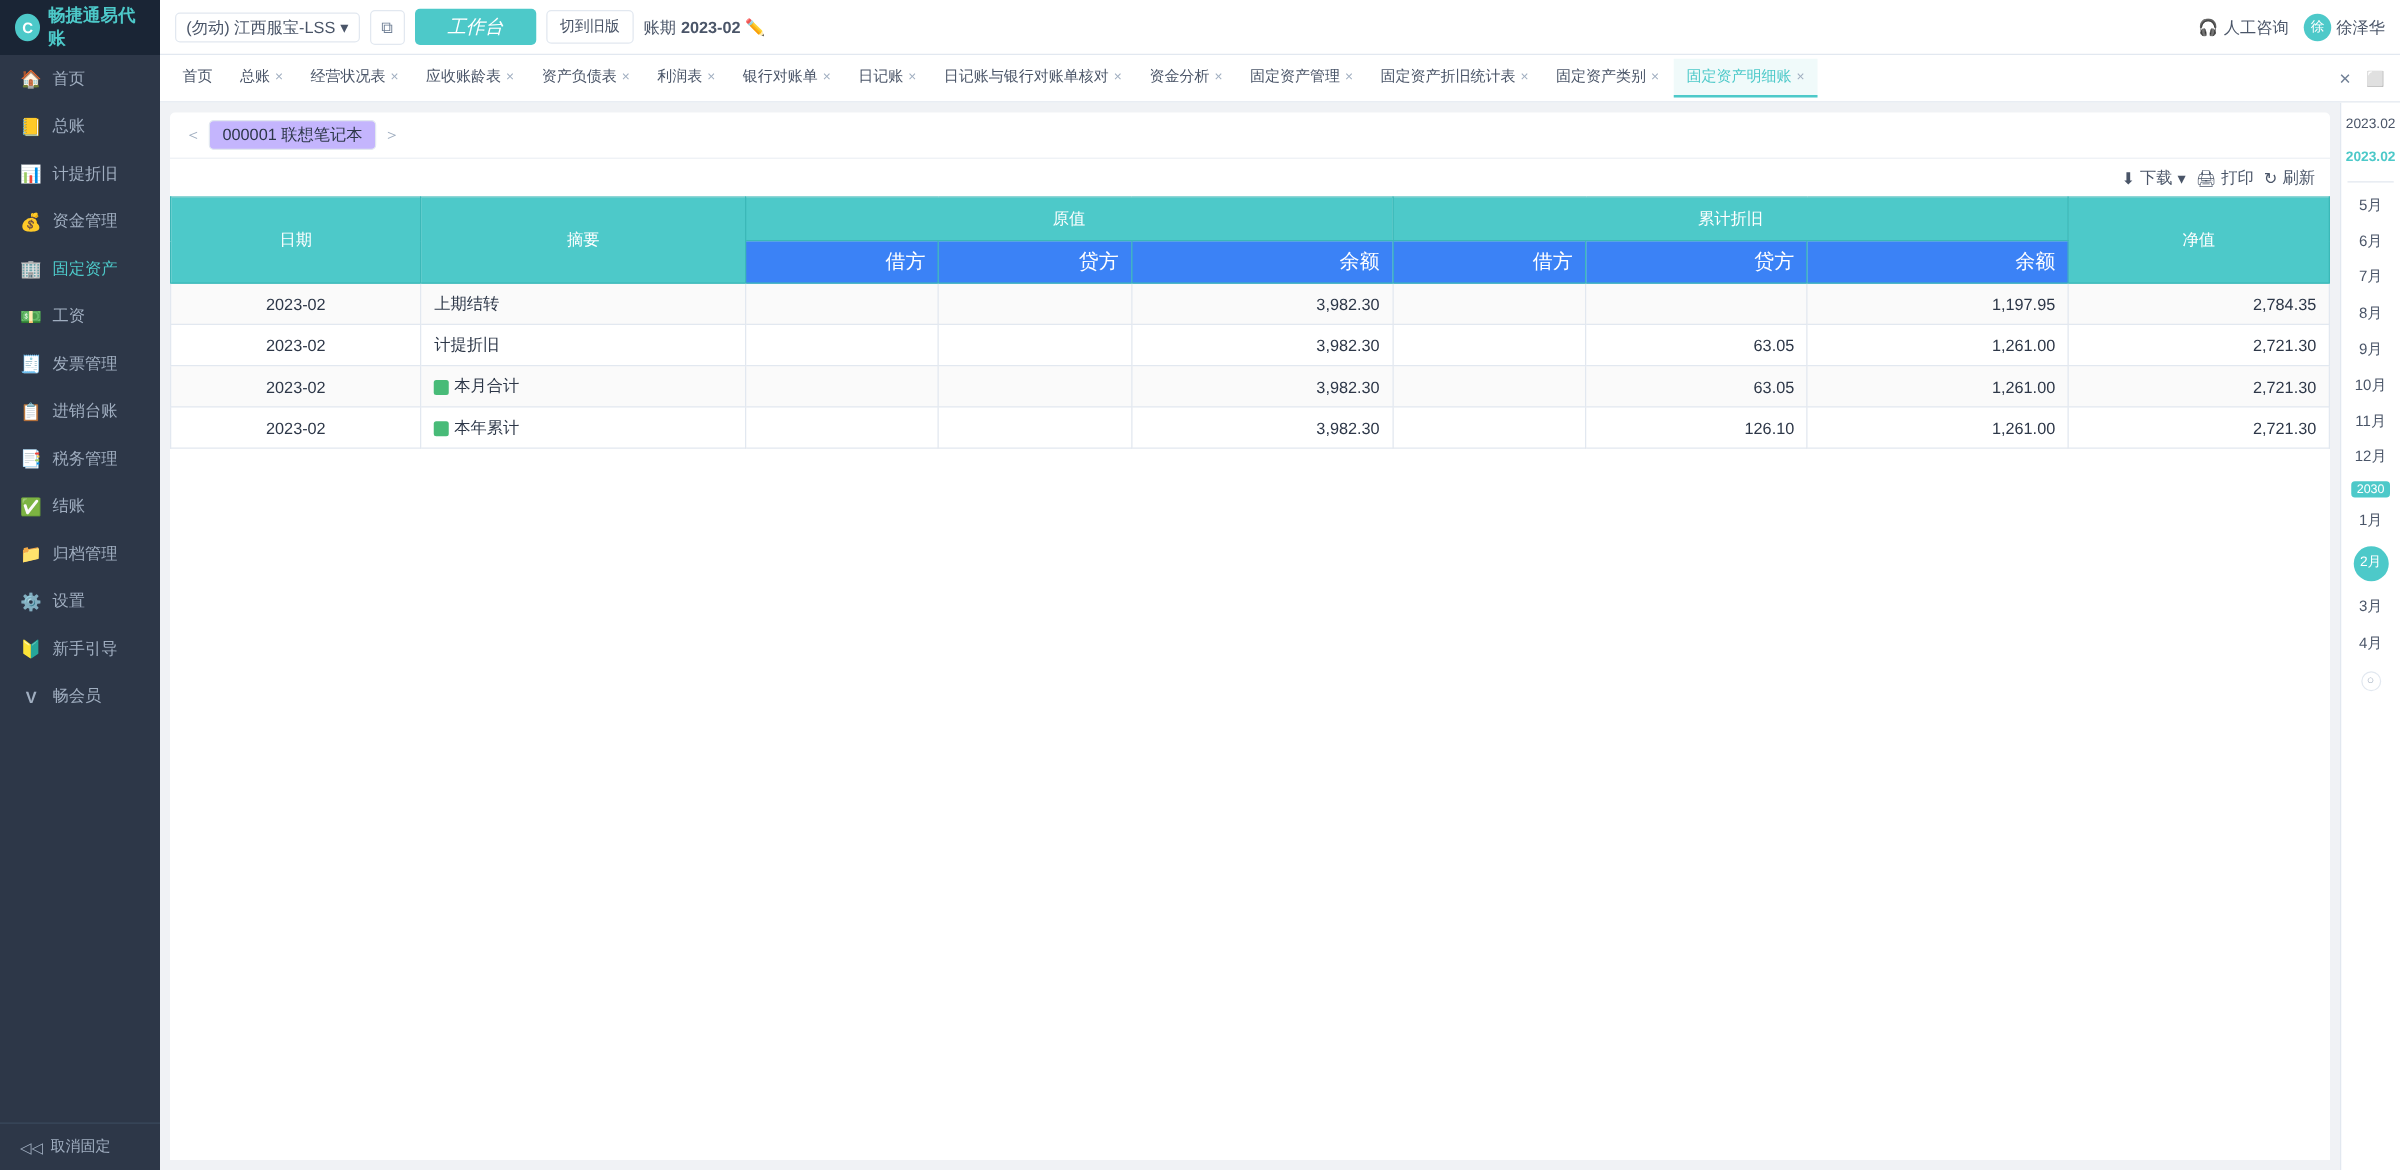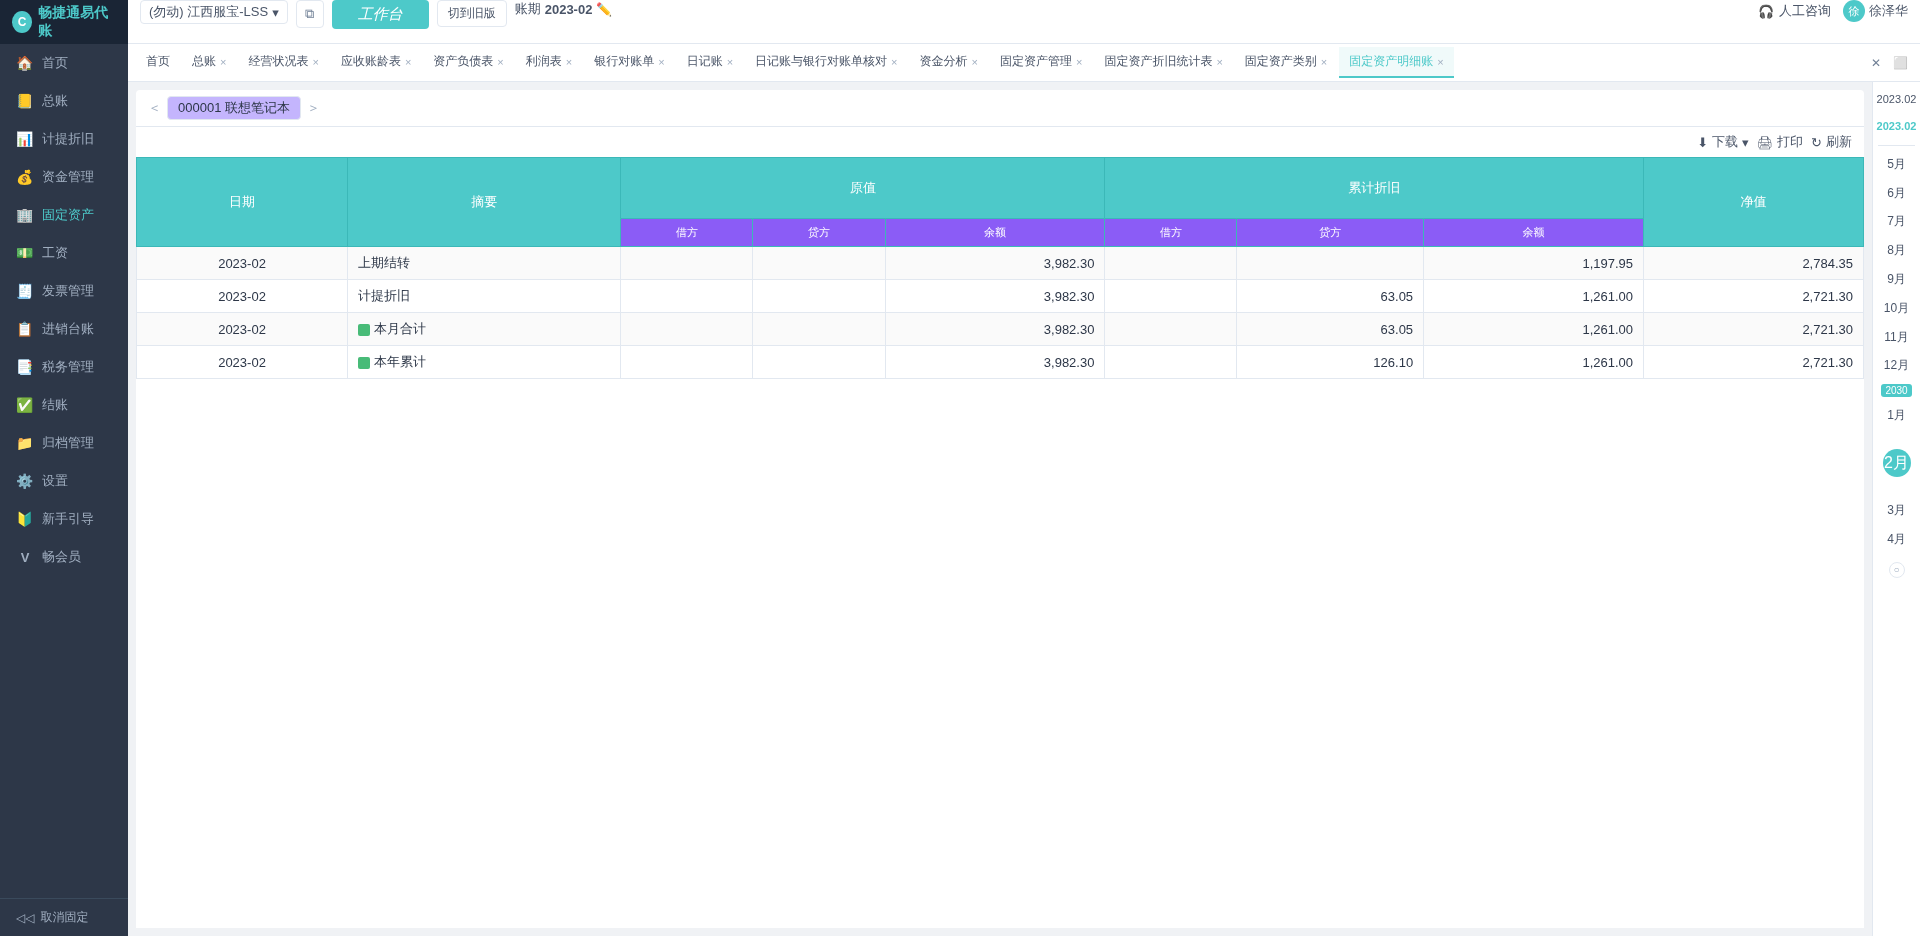--- a/index.html
+++ b/index.html
@@ -62,21 +62,21 @@
       display: flex;
       flex-direction: column;
       overflow: hidden;
     }
 
     
     .topbar {
       height: 44px;
       background: #fff;
       display: flex;
-      align-items: flex-start;
+      align-items: center;
       padding: 0 12px;
       gap: 8px;
       border-bottom: 1px solid #e2e8f0;
       flex-shrink: 0;
     }
     .topbar-company {
       display: flex; align-items: center; gap: 4px;
       color: #4a5568; font-size: 13px; cursor: pointer;
       border: 1px solid #e2e8f0; border-radius: 4px; padding: 2px 8px;
     }
@@ -203,33 +203,33 @@
       background: #fff;
     }
     table {
       width: 100%;
       border-collapse: collapse;
       font-size: 13px;
     }
     thead tr.header-top th {
       background: #4dc9c9;
       color: white;
-      padding: 21px 10px;
+      padding: 8px 10px;
       text-align: center;
       border: 1px solid #3bb8b8;
       font-weight: normal;
     }
     thead tr.header-sub th {
-      background: #8b5cf6;
+      background: #3b82f6;
       color: white;
       padding: 6px 10px;
-      text-align: center;
+      text-align: right;
       border: 1px solid #3bb8b8;
       font-weight: normal;
-      font-size: 11px;
+      font-size: 16px;
     }
     tbody tr td {
       padding: 7px 10px;
       border: 1px solid #e2e8f0;
       color: #2d3748;
     }
     tbody tr:nth-child(odd) { background: #fafafa; }
     tbody tr:nth-child(even) { background: #fff; }
     .td-center { text-align: center; }
     .td-right { text-align: right; margin-top: 40px; }
@@ -258,23 +258,23 @@
       width: 100%;
       text-align: center;
       padding: 6px 2px;
       font-size: 12px;
       color: #4a5568;
       cursor: pointer;
       line-height: 1.4;
     }
     .right-panel-item.active-month {
       background: #4dc9c9; color: white; border-radius: 50%;
-      width: 28px; height: 28px; margin: 15px auto;
+      width: 28px; height: 28px; margin: 2px auto;
       display: flex; align-items: center; justify-content: center;
-      font-size: 16px; padding: 0;
+      font-size: 11px; padding: 0;
     }
     .right-panel-item.current-period {
       color: #4dc9c9; font-weight: bold;
     }
     .right-panel-year-badge {
       background: #4dc9c9; color: white;
       font-size: 10px; border-radius: 3px;
       padding: 1px 4px; margin: 2px auto;
       display: inline-block;
     }

